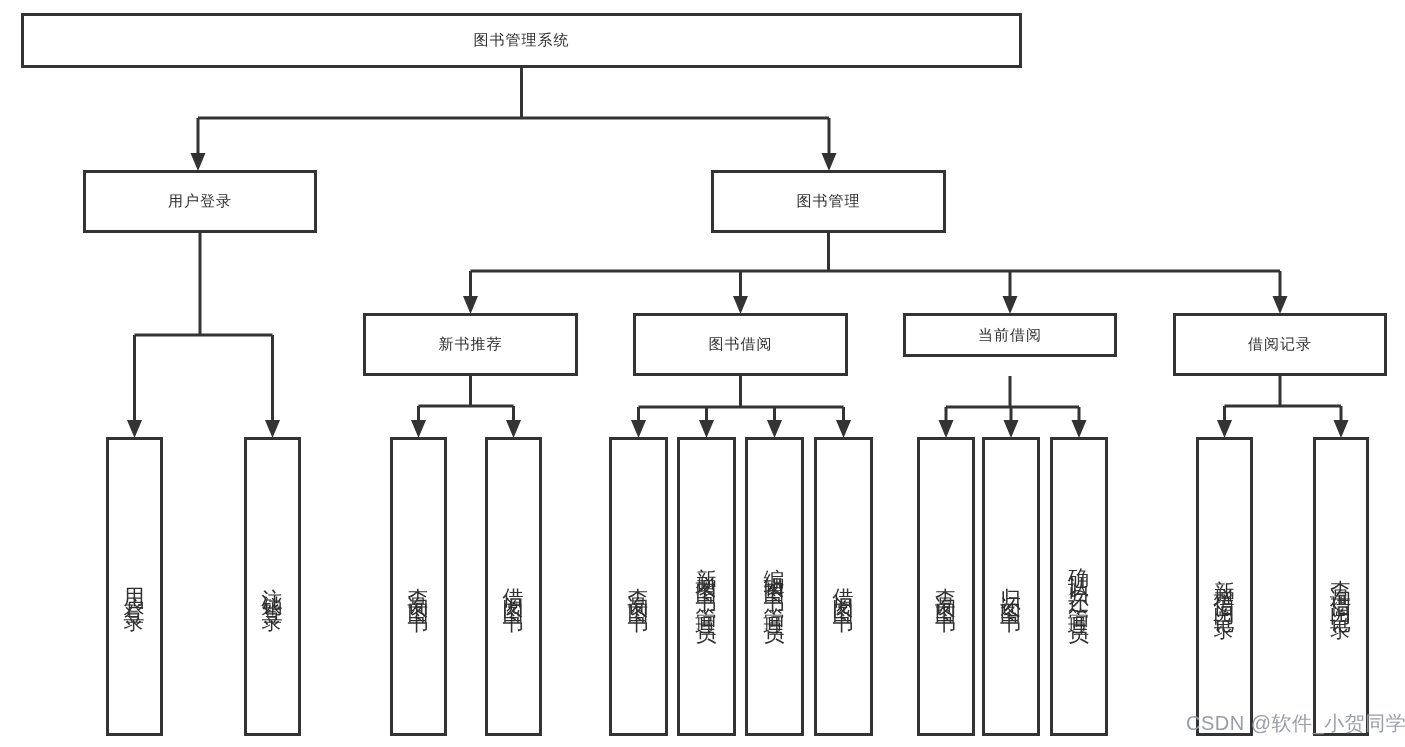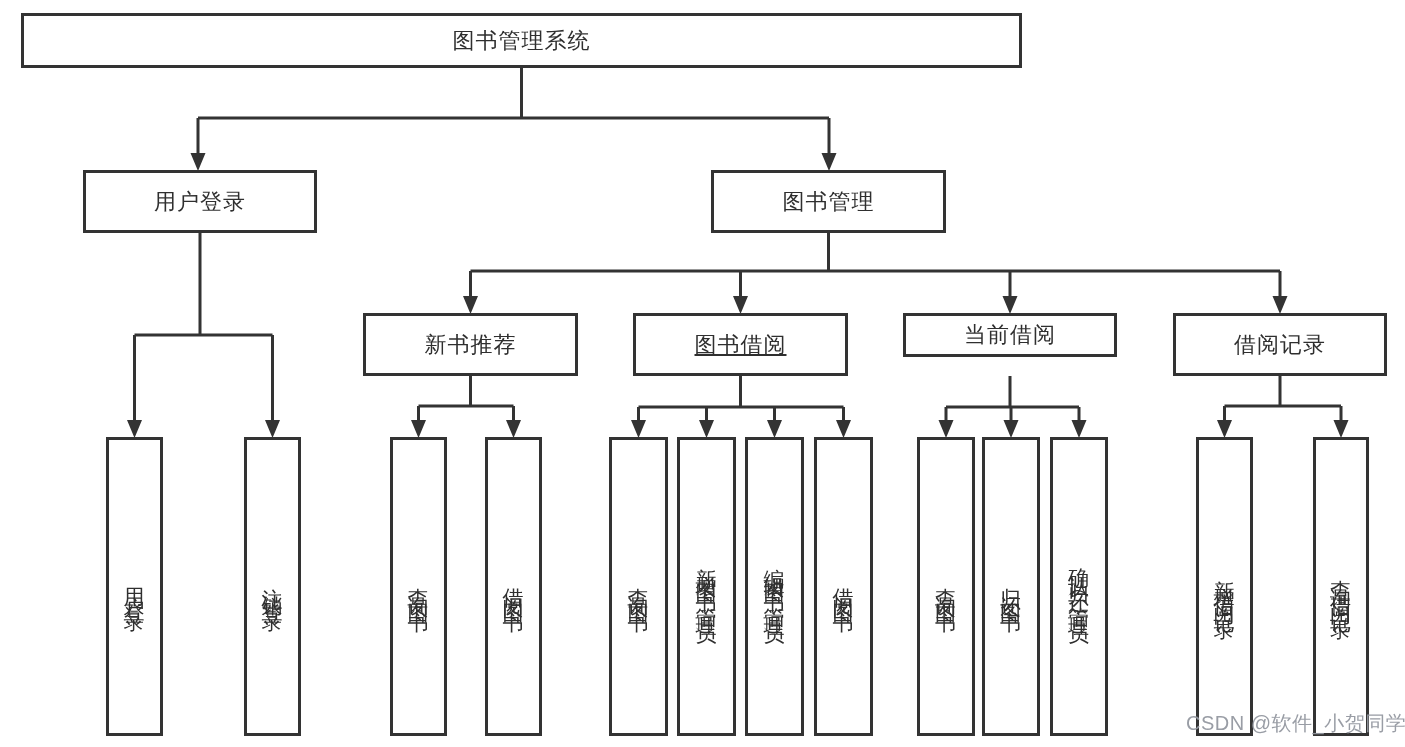--- a/index.html
+++ b/index.html
@@ -23,21 +23,21 @@
   }
   .node {
     position: absolute;
     box-sizing: border-box;
     border: 3px solid #333333;
     background: #ffffff;
     display: flex;
     align-items: center;
     justify-content: center;
     color: #2f2f2f;
-    font-size: 22px;
+    font-size: 15px;
     letter-spacing: 1px;
     z-index: 2;
     white-space: nowrap;
   }
   .leaf {
     position: absolute;
     box-sizing: border-box;
     border: 3px solid #333333;
     background: #ffffff;
     display: flex;
@@ -97,21 +97,21 @@
              M1217 420 L1232 420 L1224.5 438 Z
              M1333.5 420 L1348.5 420 L1341 438 Z"></path>
   </svg>
 
   <div class="node" style="left:21px; top:13px; width:1001px; height:55px;">图书管理系统</div>
 
   <div class="node" style="left:83px; top:170px; width:234px; height:63px;">用户登录</div>
   <div class="node" style="left:363px; top:313px; width:215px; height:63px;">新书推荐</div>
 
   <div class="node" style="left:711px; top:170px; width:235px; height:63px;">图书管理</div>
-  <div class="node" style="left:633px; top:313px; width:215px; height:63px;text-decoration:underline;">图书借阅</div>
+  <div class="node" style="left:633px; top:313px; width:215px; height:63px;">图书借阅</div>
   <div class="node" style="left:903px; top:313px; width:214px; height:44px;">当前借阅</div>
   <div class="node" style="left:1173px; top:313px; width:214px; height:63px;">借阅记录</div>
 
   <div class="leaf" style="left:106px; top:437px; width:57px; height:299px;">
     <span>用户登录</span>
   </div>
   <div class="leaf" style="left:244px; top:437px; width:57px; height:299px;">
     <span>注销登录</span>
   </div>
 

